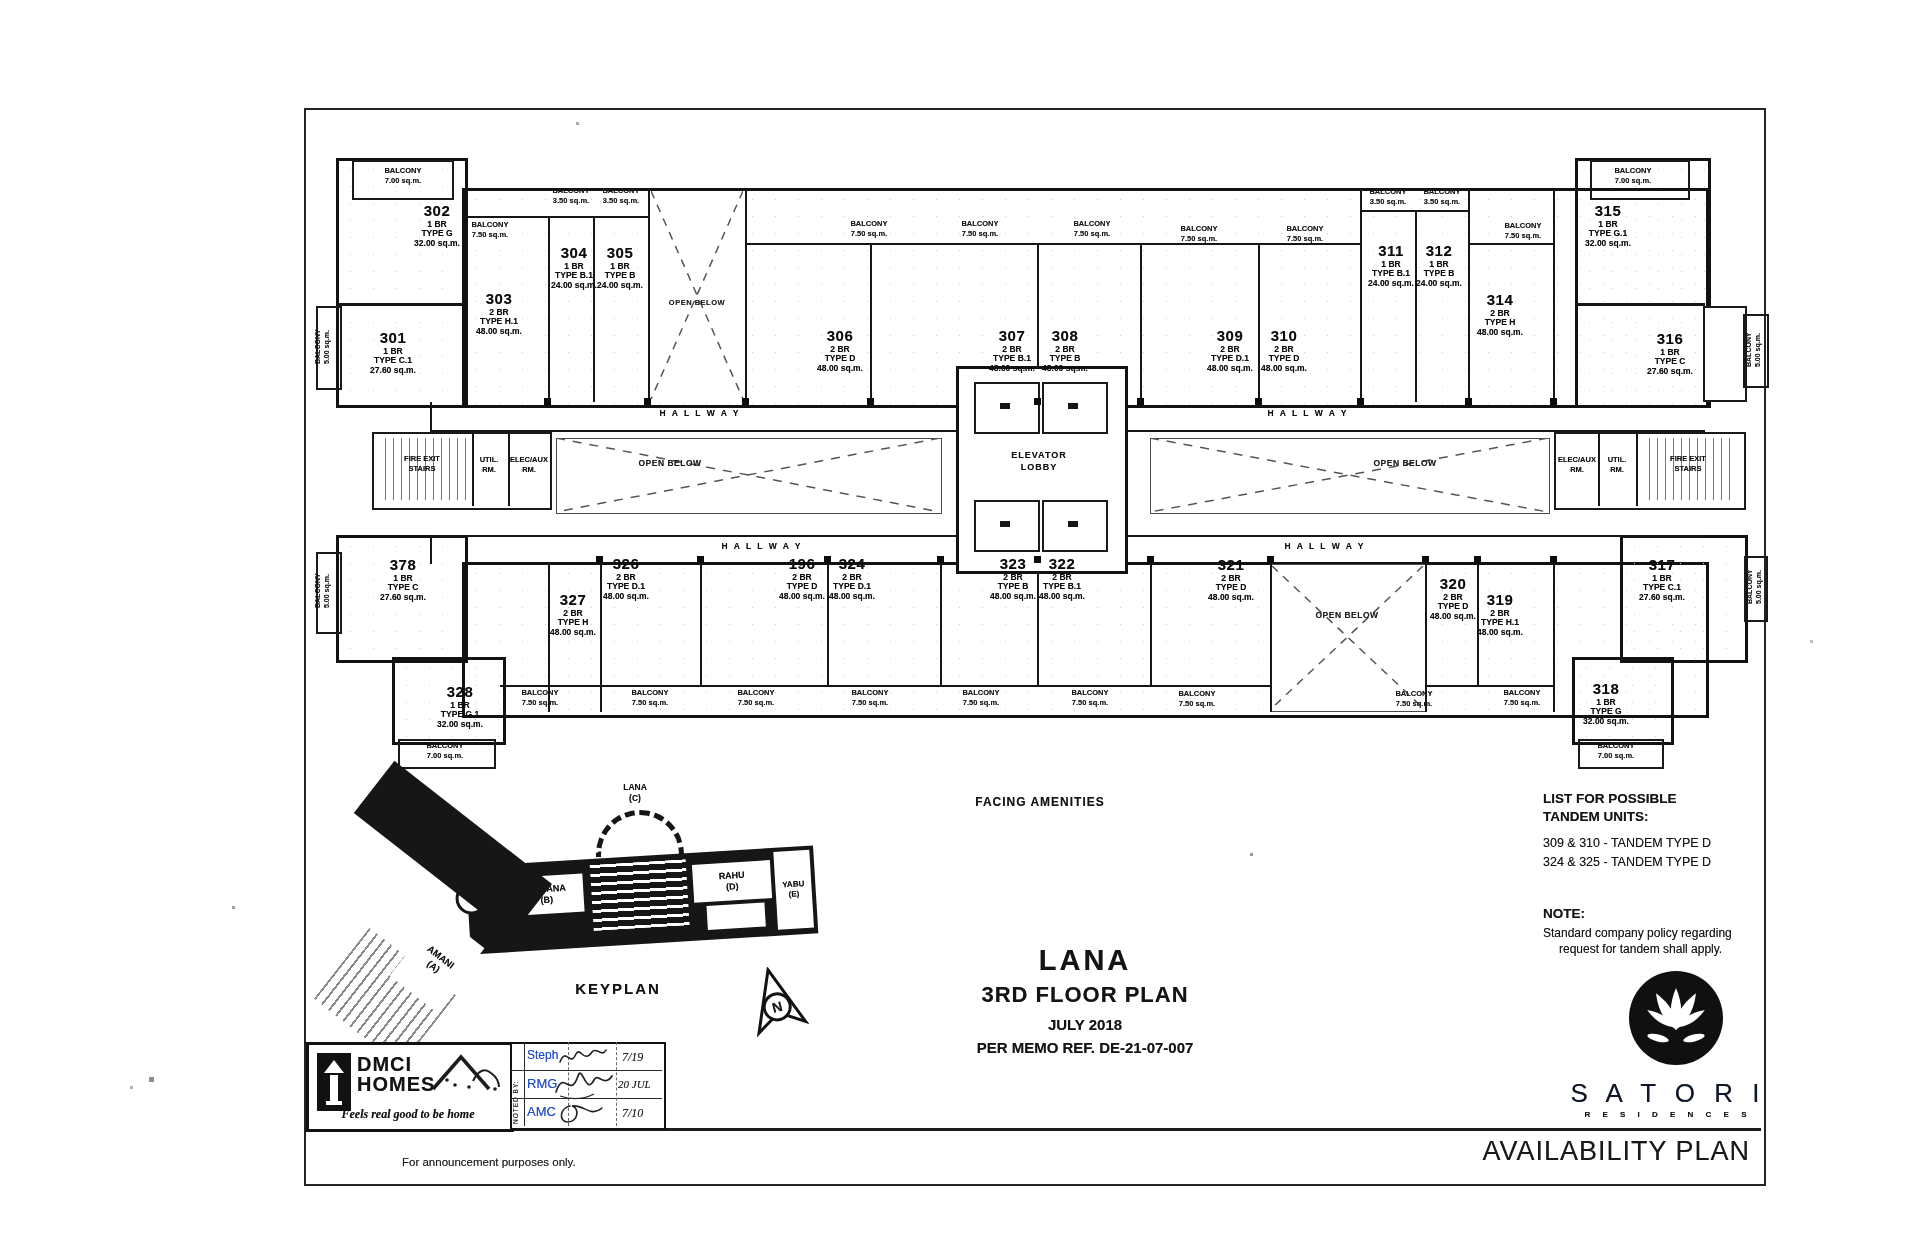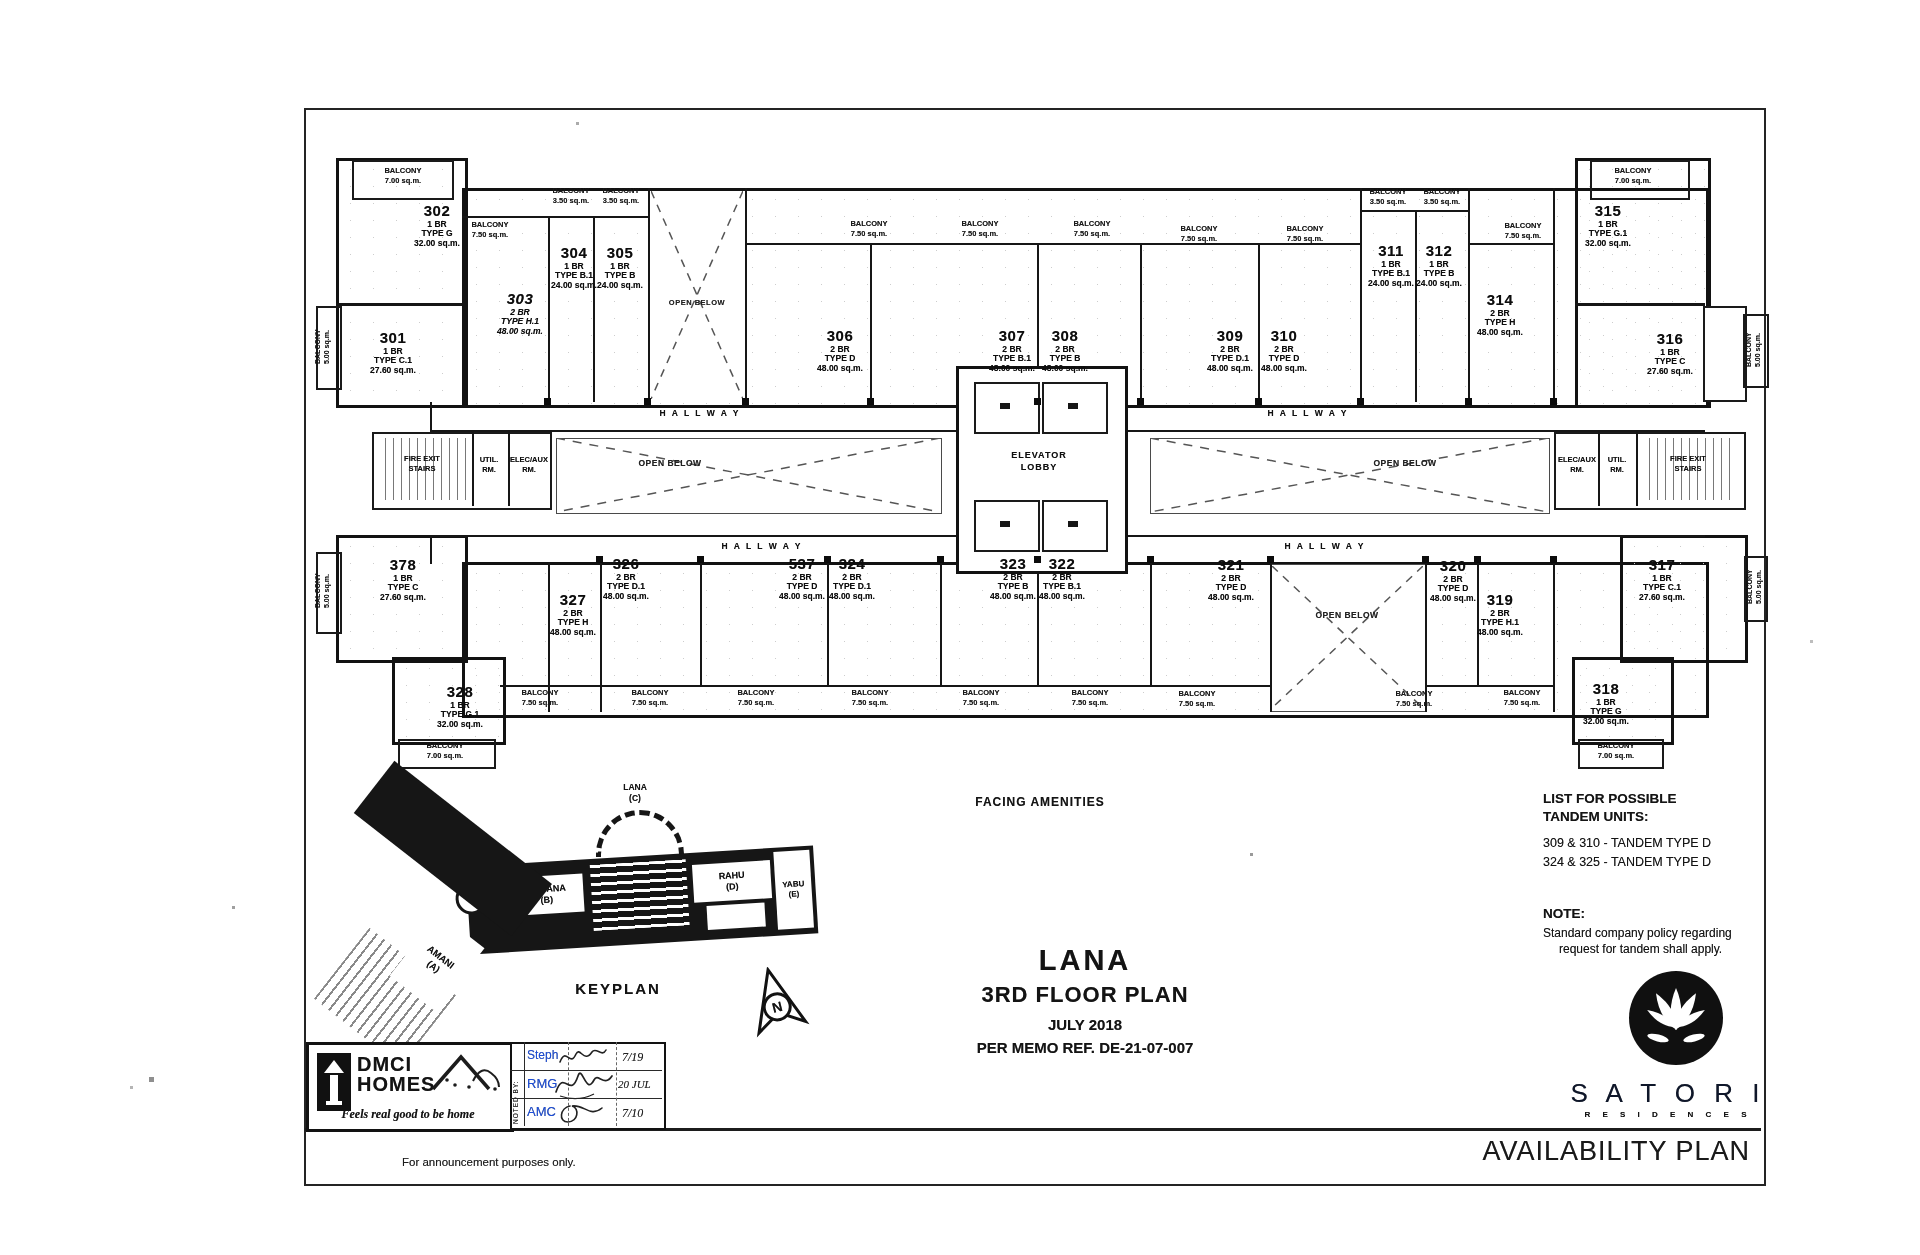--- a/index.html
+++ b/index.html
@@ -185,21 +185,21 @@
     <div class="ln">1 BR</div>
     <div class="ln">TYPE C.1</div>
     <div class="ln">27.60 sq.m.</div>
   </div>
   <div class="unit" style="left:397px;top:203px;width:80px;">
     <div class="no">302</div>
     <div class="ln">1 BR</div>
     <div class="ln">TYPE G</div>
     <div class="ln">32.00 sq.m.</div>
   </div>
-  <div class="unit" style="left:480px;top:291px;width:80px;font-style:italic;">
+  <div class="unit" style="left:459px;top:291px;width:80px;">
     <div class="no">303</div>
     <div class="ln">2 BR</div>
     <div class="ln">TYPE H.1</div>
     <div class="ln">48.00 sq.m.</div>
   </div>
   <div class="unit" style="left:538px;top:245px;width:72px;">
     <div class="no">304</div>
     <div class="ln">1 BR</div>
     <div class="ln">TYPE B.1</div>
     <div class="ln">24.00 sq.m.</div>
@@ -281,21 +281,21 @@
     <div class="ln">1 BR</div>
     <div class="ln">TYPE G</div>
     <div class="ln">32.00 sq.m.</div>
   </div>
   <div class="unit" style="left:1460px;top:592px;width:80px;">
     <div class="no">319</div>
     <div class="ln">2 BR</div>
     <div class="ln">TYPE H.1</div>
     <div class="ln">48.00 sq.m.</div>
   </div>
-  <div class="unit" style="left:1413px;top:558px;width:80px;">
+  <div class="unit" style="left:1413px;top:576px;width:80px;">
     <div class="no">320</div>
     <div class="ln">2 BR</div>
     <div class="ln">TYPE D</div>
     <div class="ln">48.00 sq.m.</div>
   </div>
   <div class="unit" style="left:1191px;top:557px;width:80px;">
     <div class="no">321</div>
     <div class="ln">2 BR</div>
     <div class="ln">TYPE D</div>
     <div class="ln">48.00 sq.m.</div>
@@ -312,21 +312,21 @@
     <div class="ln">TYPE B</div>
     <div class="ln">48.00 sq.m.</div>
   </div>
   <div class="unit" style="left:816px;top:556px;width:72px;">
     <div class="no">324</div>
     <div class="ln">2 BR</div>
     <div class="ln">TYPE D.1</div>
     <div class="ln">48.00 sq.m.</div>
   </div>
   <div class="unit" style="left:766px;top:556px;width:72px;">
-    <div class="no">537</div>
+    <div class="no">196</div>
     <div class="ln">2 BR</div>
     <div class="ln">TYPE D</div>
     <div class="ln">48.00 sq.m.</div>
   </div>
   <div class="unit" style="left:586px;top:556px;width:80px;">
     <div class="no">326</div>
     <div class="ln">2 BR</div>
     <div class="ln">TYPE D.1</div>
     <div class="ln">48.00 sq.m.</div>
   </div>

